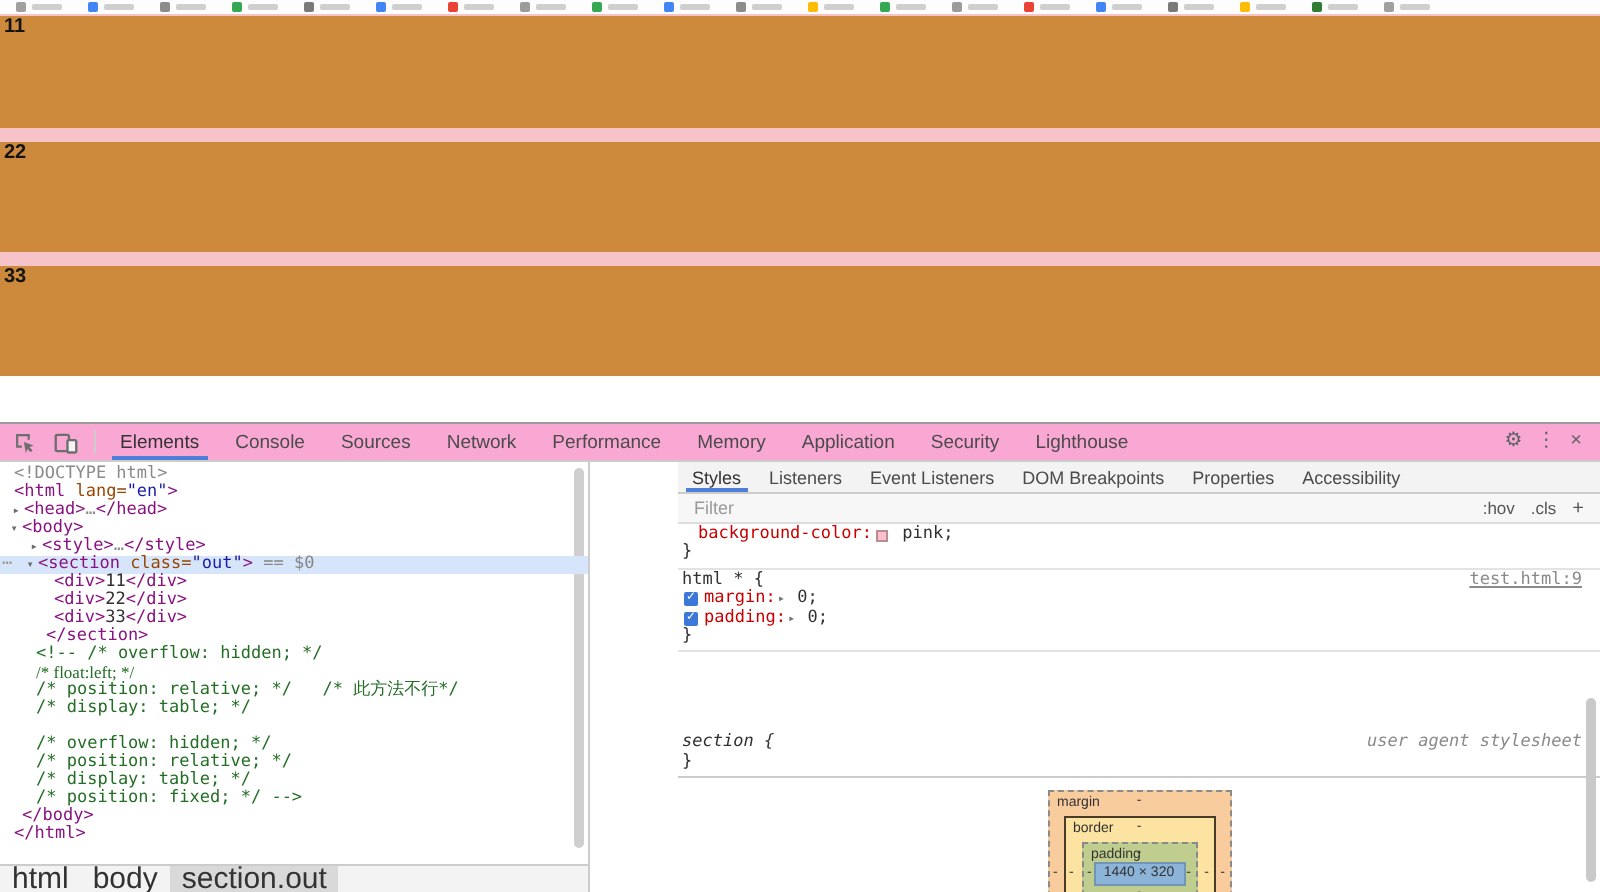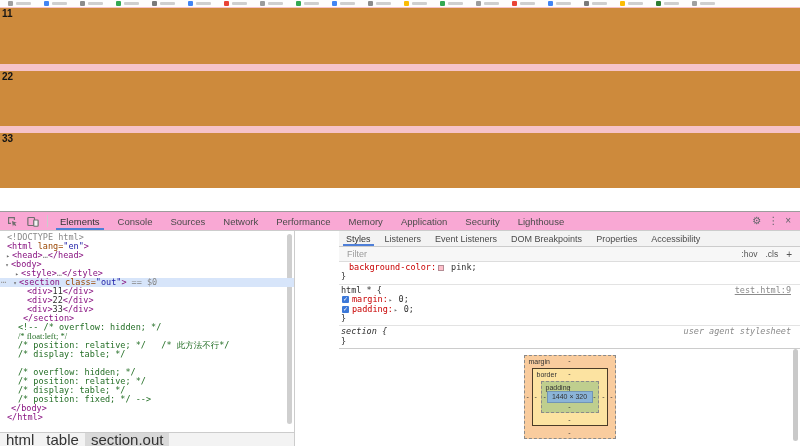--- a/index.html
+++ b/index.html
@@ -82,21 +82,21 @@
   .filter-ph { color:#9a9a9a; font-size:9px; }
   .filter-right { margin-left:auto; display:flex; gap:8px; font-size:8.5px; color:#555;
     align-items:center; }
 
   .rules { font-family:"DejaVu Sans Mono", monospace; font-size:8.5px; color:#303030;
     flex:none; background:#fff; }
   .rule { padding:1px 0 2px 0; }
   .rule + .rule { border-top:1px solid #e3e3e3; }
   .rule-line { line-height:9.4px; display:flex; align-items:center; }
   .prop { color:#c80000; }
-  .ua-italic { font-style:italic; }
+  .ua-italic { font-style:italic;margin-top:40px; }
   .src { margin-left:auto; padding-right:9px; color:#8a8a8a; white-space:nowrap;
     font-size:8.5px; }
   .src.link { text-decoration:underline; }
   .swatch { display:inline-block; width:6px; height:6px; border:1px solid #b48d95;
     margin:0 2px; flex:none; }
   .cb { display:inline-block; width:7px; height:7px; background:#3c78d8; border-radius:1px;
     color:#fff; font-size:6px; line-height:7px; text-align:center; margin-right:3px;
     flex:none; font-family:"Liberation Sans", sans-serif; }
   .exp { color:#777; font-size:6px; padding:0 1px; }
 
@@ -282,21 +282,21 @@
             <div class="tree-row" style="padding-left: 18px;"></div>
             <div class="tree-row" style="padding-left: 18px;"><span class="tk-c">/* overflow: hidden; */</span></div>
             <div class="tree-row" style="padding-left: 18px;"><span class="tk-c">/* position: relative; */</span></div>
             <div class="tree-row" style="padding-left: 18px;"><span class="tk-c">/* display: table; */</span></div>
             <div class="tree-row" style="padding-left: 18px;"><span class="tk-c">/* position: fixed; */ --&gt;</span></div>
             <div class="tree-row" style="padding-left: 11px;"><span class="tk-t">&lt;/body&gt;</span></div>
             <div class="tree-row" style="padding-left: 7px;"><span class="tk-t">&lt;/html&gt;</span></div>
           </div>
         <div class="breadcrumb" id="crumbs">
             <span class="crumb">html</span>
-            <span class="crumb">table</span>
+            <span class="crumb">body</span>
             <span class="crumb active">section.out</span>
           </div>
       </div>
 
       <div class="right-panel">
         <div class="style-tabs" id="style-tabs">
             <div class="style-tab sel">Styles</div>
             <div class="style-tab">Listeners</div>
             <div class="style-tab">Event Listeners</div>
             <div class="style-tab">DOM Breakpoints</div>

